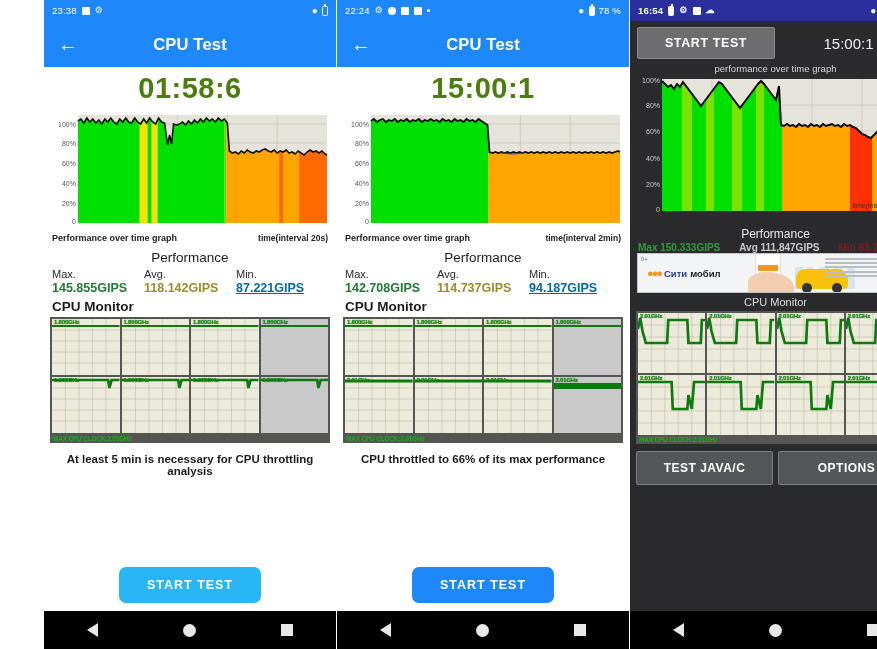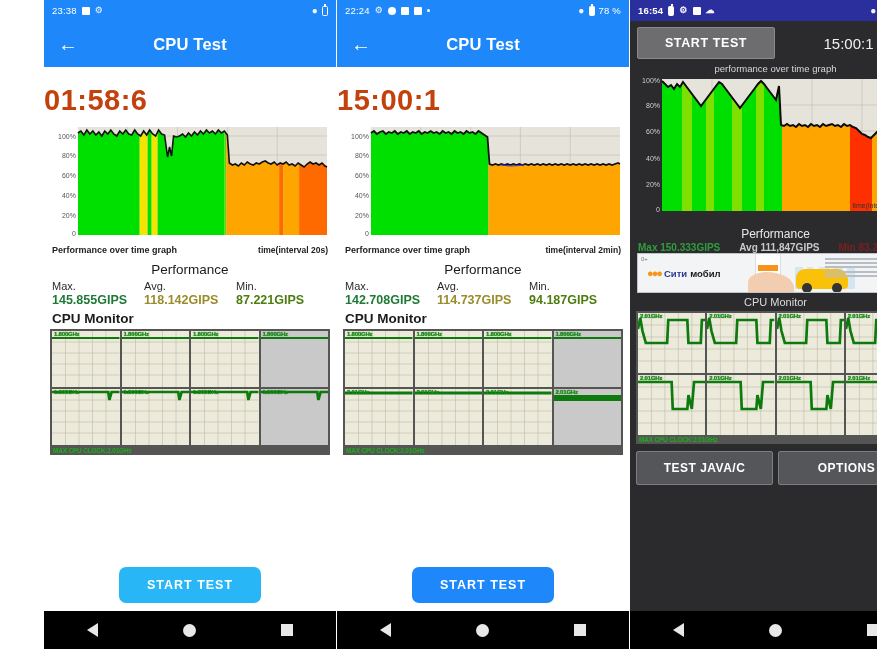--- a/index.html
+++ b/index.html
@@ -38,41 +38,41 @@
   }
   .appbar .back{ color:#fff; font-size:20px; line-height:1; }
   .appbar .title{
     position:absolute; left:0; right:0; text-align:center;
     color:#ffffff; font-size:16.5px; font-weight:600; letter-spacing:.2px;
     pointer-events:none;
   }
 
   
   .timer{
-    font-size:29px; font-weight:700; color:#c2410c;
-    padding:17px 0 6px; letter-spacing:.5px;
+    text-align:center; font-size:29px; font-weight:700; color:#4d7c0f;
+    padding:5px 0 6px; letter-spacing:.5px;
   }
 
   
   .chartwrap{ padding:0 6px; }
   .chart{ position:relative; width:100%; height:125px; }
   .chart svg{ display:block; width:100%; height:100%; }
   .chart-cap{ display:flex; justify-content:space-between; padding:0 2px; margin-top:-3px; }
   .chart-cap span{ font-size:9px; color:#222; font-weight:700; }
   .cap-right{ font-size:8.5px !important; }
 
   
   .perf-title{ text-align:center; font-size:13.5px; color:#1b1b1b; margin-top:7px; font-weight:400;}
   .perf-grid{ display:flex; padding:3px 8px 0;align-items:flex-end; }
   .perf-col{ flex:1; }
   .perf-lab{ font-size:11px; color:#2a2a2a; }
   .perf-val{ font-size:12.5px; font-weight:700; margin-top:1px; }
   .v-max{ color:#1f7a35; }
   .v-avg{ color:#9a8c2a; }
-  .v-min{ color:#4d7c0f; }
+  .v-min{ color:#0369a1;text-decoration:underline; }
 
   .cpumon-title{ font-size:13.5px; color:#1b1b1b; padding:4px 8px 3px; font-weight:600;}
 
   
   .cpumon{
     margin:0 6px; background:#555654; padding:2px 2px 10px;
     position:relative;
   }
   .cpu-rows{ display:flex; flex-direction:column; gap:2px; }
   .cpu-row{ display:flex; gap:2px; }
@@ -376,20 +376,21 @@
               <span class="hz">1.800GHz</span>
               <svg viewBox="0 0 60 56" preserveAspectRatio="none">
                 <path d="M0,3 L50,3 L51,11 L53,3 L60,3" stroke="#0c7a0c" stroke-width="2.4" fill="none"></path>
               </svg>
             </div>
         </div>
       </div>
       <span class="maxclock">MAX CPU CLOCK:2.01GHz</span>
     </div>
 
+    <div class="note">At least 5 min is necessary for CPU throttling analysis</div>
 
     <div class="startwrap">
       <button class="start-btn">START TEST</button>
     </div>
 
     <div class="navbar">
       <span class="nav-back"></span>
       <span class="nav-home"></span>
       <span class="nav-rec"></span>
     </div>
@@ -587,20 +588,21 @@
               <span class="hz">2.01GHz</span>
               <svg viewBox="0 0 60 56" preserveAspectRatio="none">
                 <path d="M0,9 L60,9" stroke="#0c7a0c" stroke-width="6" fill="none"></path>
               </svg>
             </div>
         </div>
       </div>
       <span class="maxclock">MAX CPU CLOCK:2.01GHz</span>
     </div>
 
+    <div class="note">CPU throttled to 66% of its max performance</div>
 
     <div class="startwrap">
       <button class="start-btn blue">START TEST</button>
     </div>
 
     <div class="navbar">
       <span class="nav-back"></span>
       <span class="nav-home"></span>
       <span class="nav-rec"></span>
     </div>

